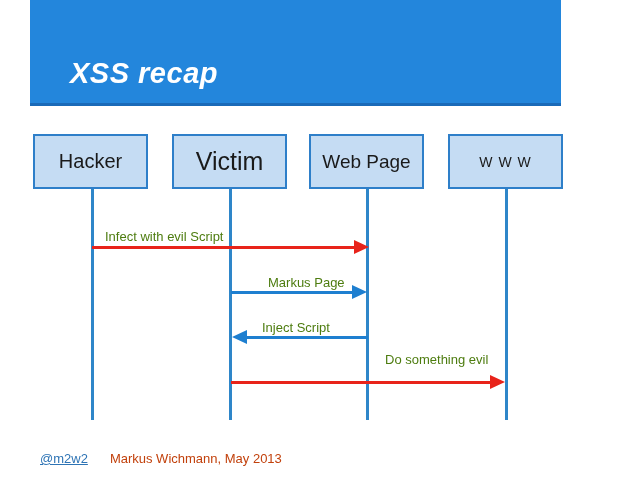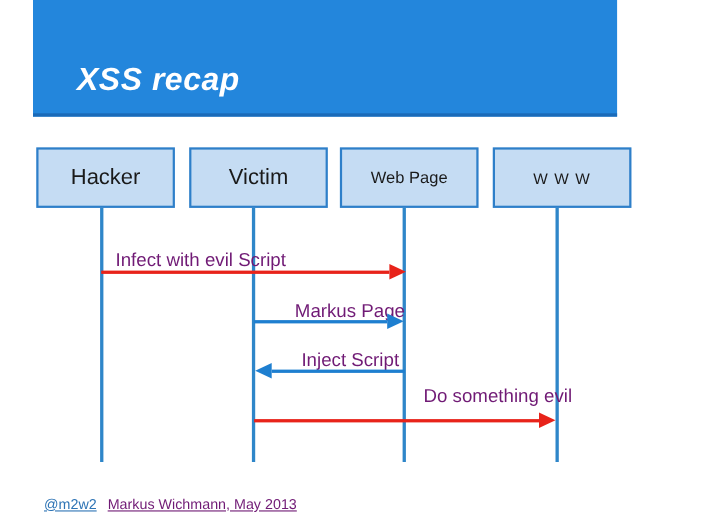--- a/index.html
+++ b/index.html
@@ -33,58 +33,58 @@
     font-weight: bold;
     font-style: italic;
     color: #ffffff;
     letter-spacing: 0.5px;
   }
 
   
   .actor {
     position: absolute;
     top: 134px;
-    width: 126px;
+    width: 115px;
     height: 55px;
     background: #c5dcf3;
     border: 2px solid #2e7fc9;
     display: flex;
     align-items: center;
     justify-content: center;
     color: #1a1a1a;
   }
   .actor-0 { left: 33px;  font-size: 20px; }
-  .actor-1 { left: 172px; font-size: 20px; }
-  .actor-2 { left: 309px; font-size: 15px; }
+  .actor-1 { left: 172px; font-size: 25px; }
+  .actor-2 { left: 309px; font-size: 19px; }
   .actor-3 { left: 448px; font-size: 14px; letter-spacing: 1px; }
 
   
   .lifeline {
     position: absolute;
     top: 189px;
     width: 3px;
     height: 231px;
     background: #2e86c9;
   }
   .lifeline-0 { left: 91px; }
   .lifeline-1 { left: 229px; }
   .lifeline-2 { left: 366px; }
   .lifeline-3 { left: 505px; }
 
   
   .msg-label {
     position: absolute;
-    font-size: 17px;
+    font-size: 13px;
     line-height: 15px;
-    color: #701a75;
+    color: #4d7c0f;
     white-space: nowrap;
   }
   .msg-label-0 { left: 105px; top: 229px; }
   .msg-label-1 { left: 268px; top: 275px; }
-  .msg-label-2 { left: 274px; top: 320px; }
+  .msg-label-2 { left: 262px; top: 320px; }
   .msg-label-3 { left: 385px; top: 352px; }
 
   
   .arrow-line {
     position: absolute;
     height: 3px;
   }
   .arrow-head {
     position: absolute;
     width: 0; height: 0;
@@ -113,23 +113,22 @@
     top: 451px;
     font-size: 13px;
     white-space: nowrap;
   }
   .footer-handle {
     color: #2e74b5;
     text-decoration: underline;
     cursor: pointer;
   }
   .footer-credit {
-    color: #701a75;
-    margin-left: 10px;
-    text-decoration: underline;
+    color: #c2410c;
+    margin-left: 22px;
   }
 </style>
 </head>
 <body>
 
 <div class="slide">
 
   <div class="header">
     <div class="title">XSS recap</div>
   </div>

